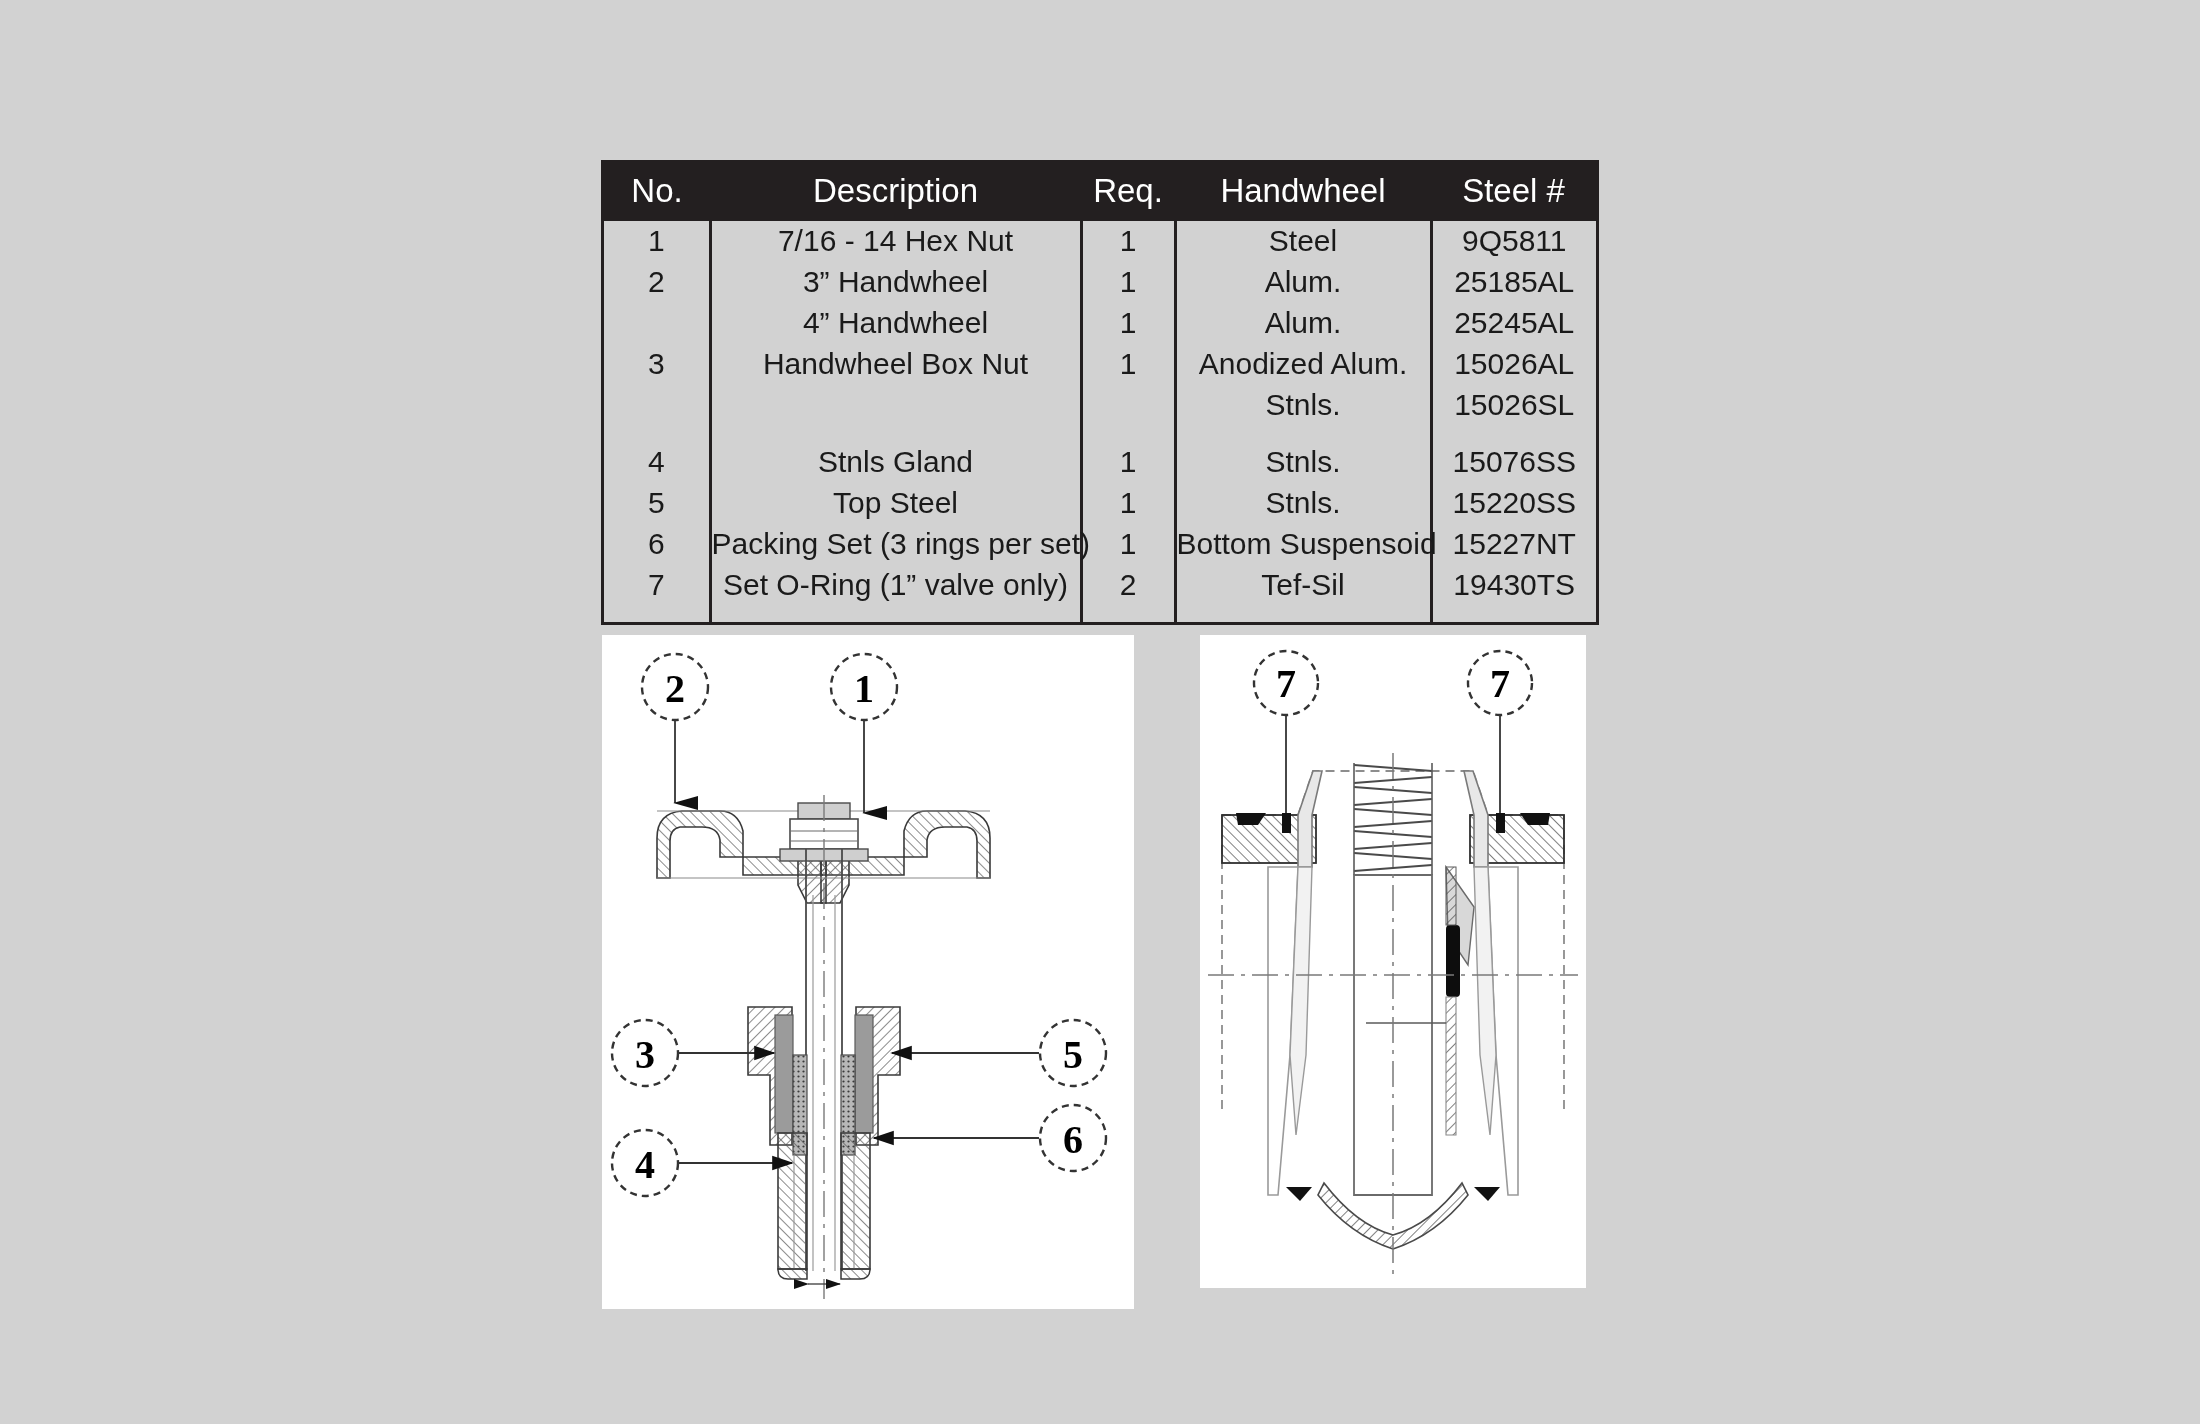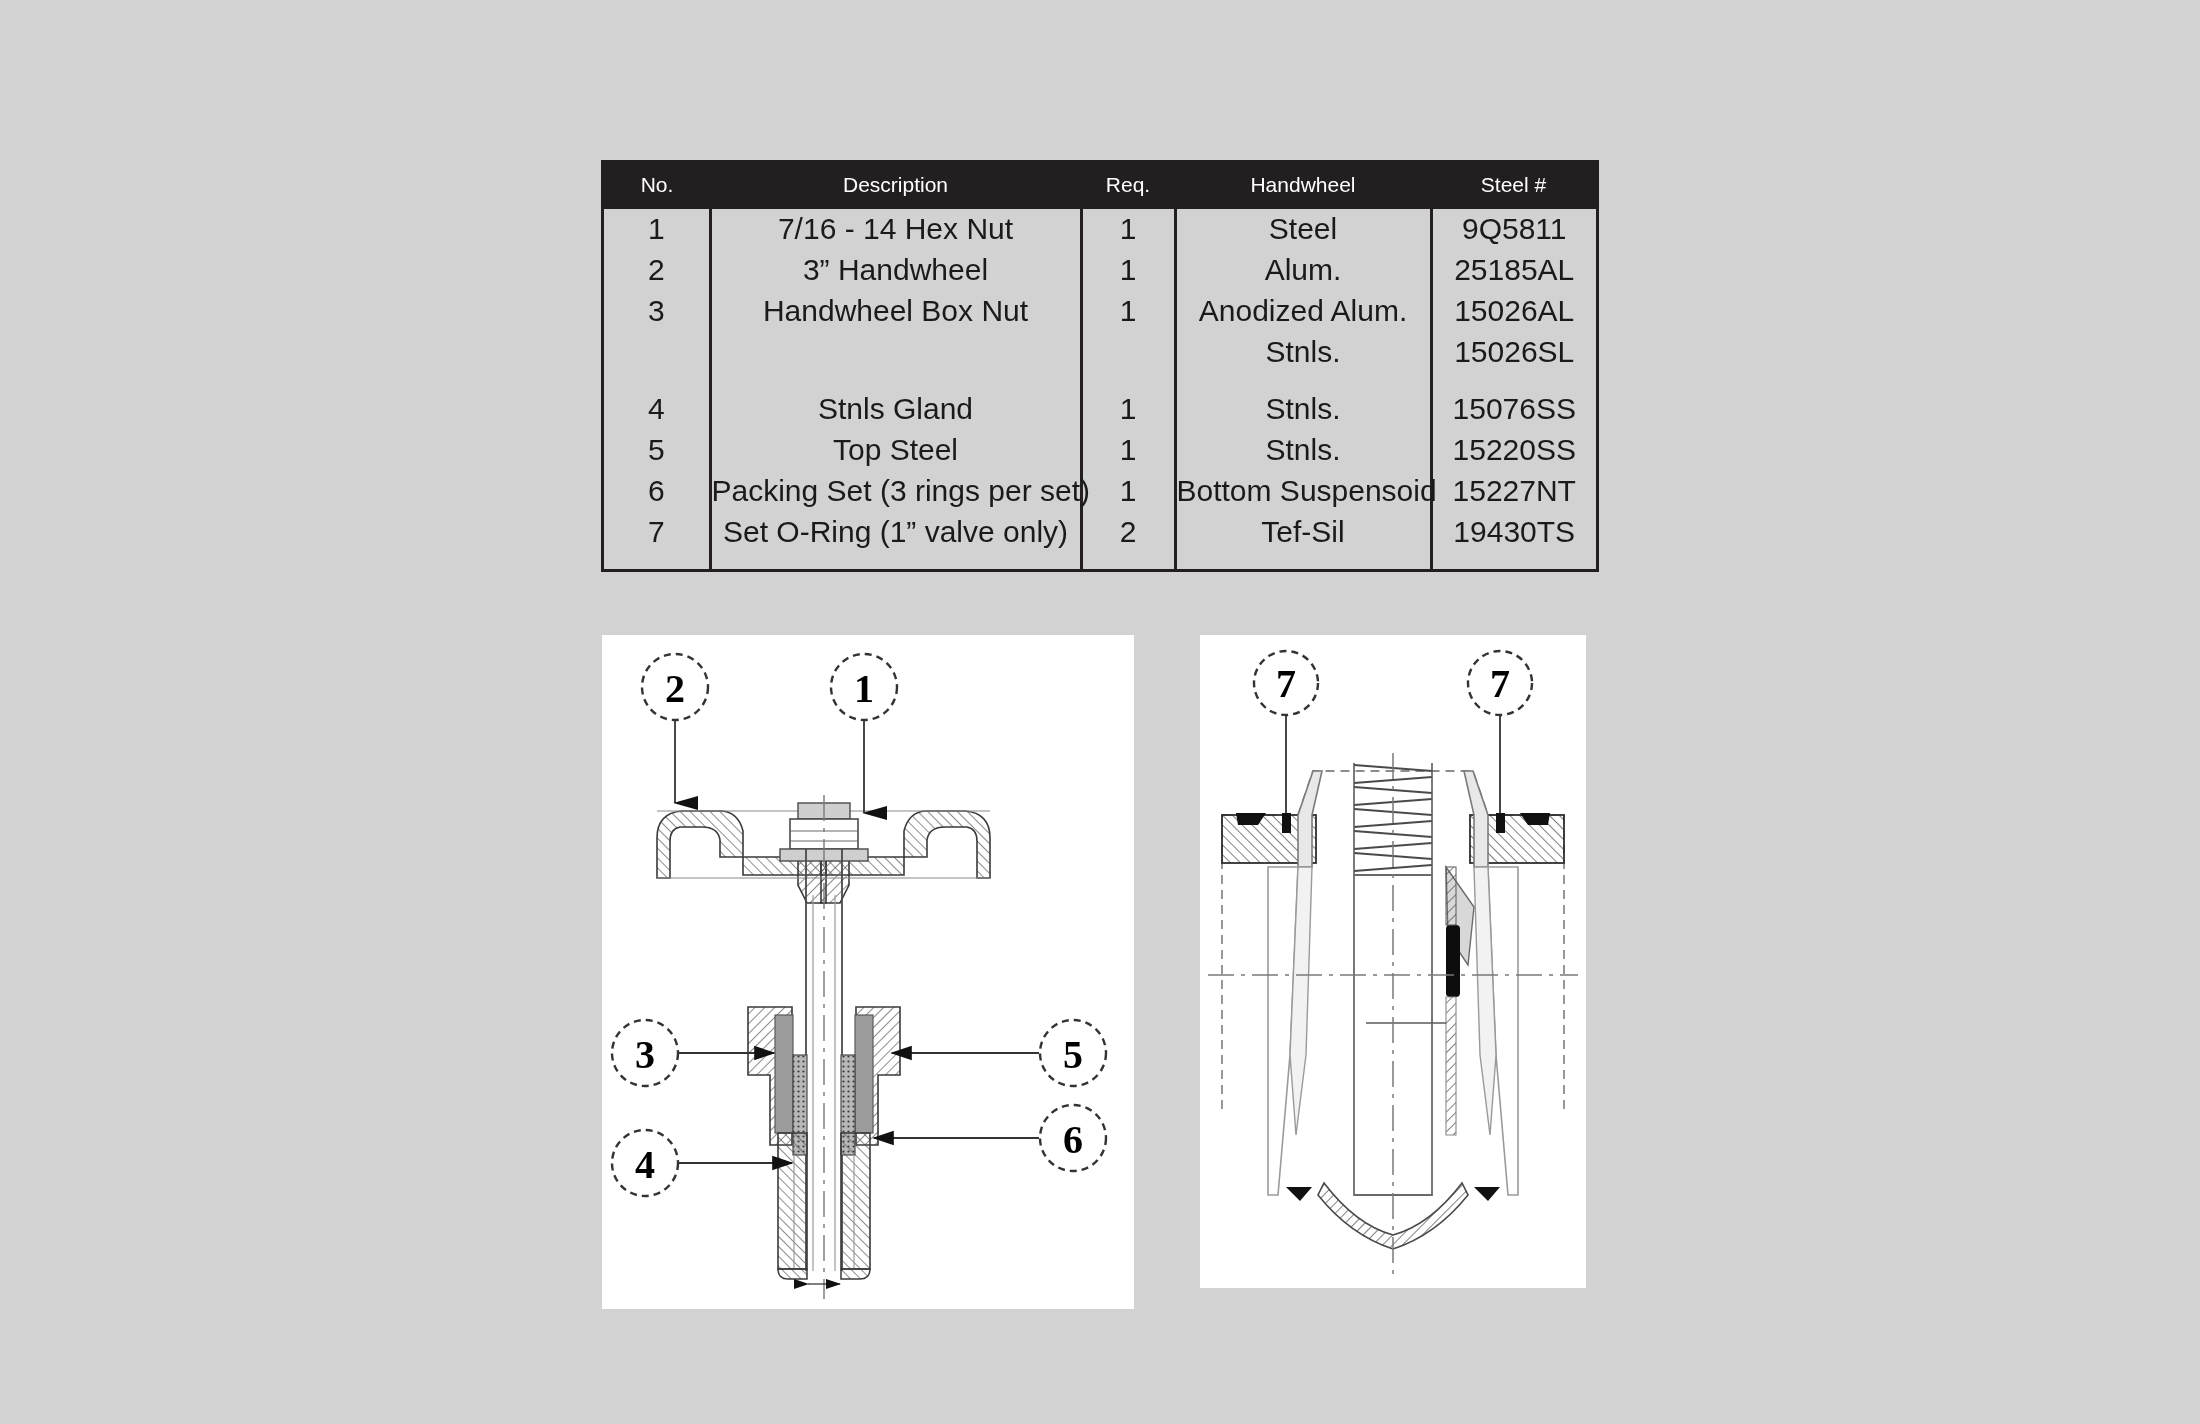--- a/index.html
+++ b/index.html
@@ -27,21 +27,21 @@
   }
   table.parts {
     border-collapse: collapse;
     width: 100%;
     table-layout: fixed;
   }
   table.parts thead th {
     background: #231f20;
     color: #ffffff;
     font-weight: normal;
-    font-size: 21px;
+    font-size: 33px;
     line-height: 1;
     padding: 11px 0 14px 0;
     text-align: center;
     border: 0;
   }
   table.parts tbody td {
     font-size: 30px;
     line-height: 1;
     color: #1a1a1a;
     text-align: center;
@@ -127,20 +127,27 @@
         <td>1</td>
         <td>Steel</td>
         <td>9Q5811</td>
       </tr>
       <tr>
         <td>2</td>
         <td>3” Handwheel</td>
         <td>1</td>
         <td>Alum.</td>
         <td>25185AL</td>
+      </tr>
+      <tr>
+        <td></td>
+        <td>4” Handwheel</td>
+        <td>1</td>
+        <td>Alum.</td>
+        <td>25245AL</td>
       </tr>
       <tr>
         <td>3</td>
         <td>Handwheel Box Nut</td>
         <td>1</td>
         <td>Anodized Alum.</td>
         <td>15026AL</td>
       </tr>
       <tr>
         <td></td>

